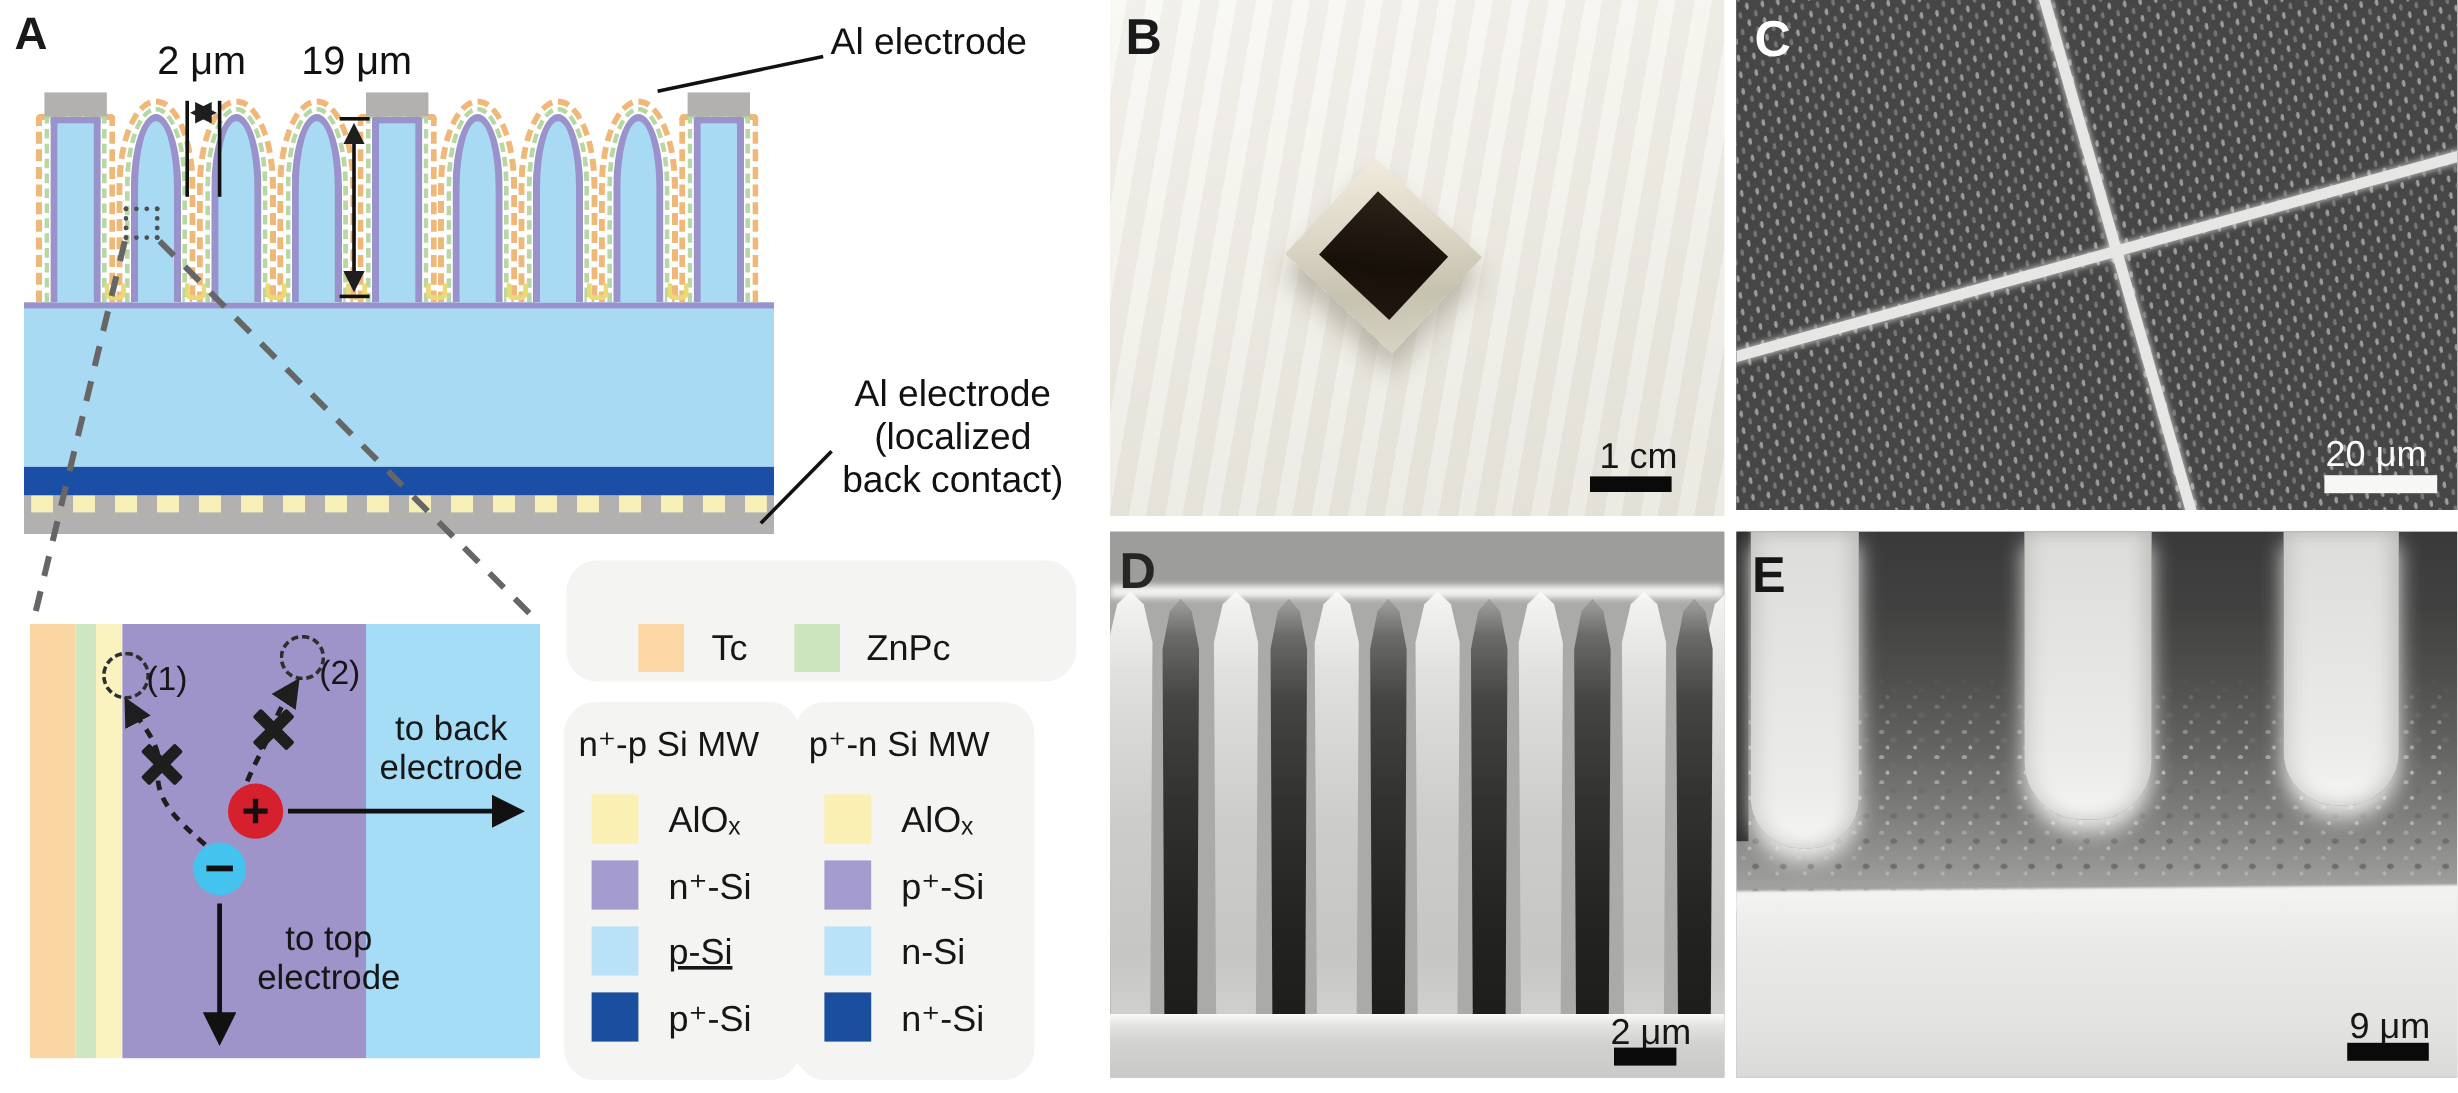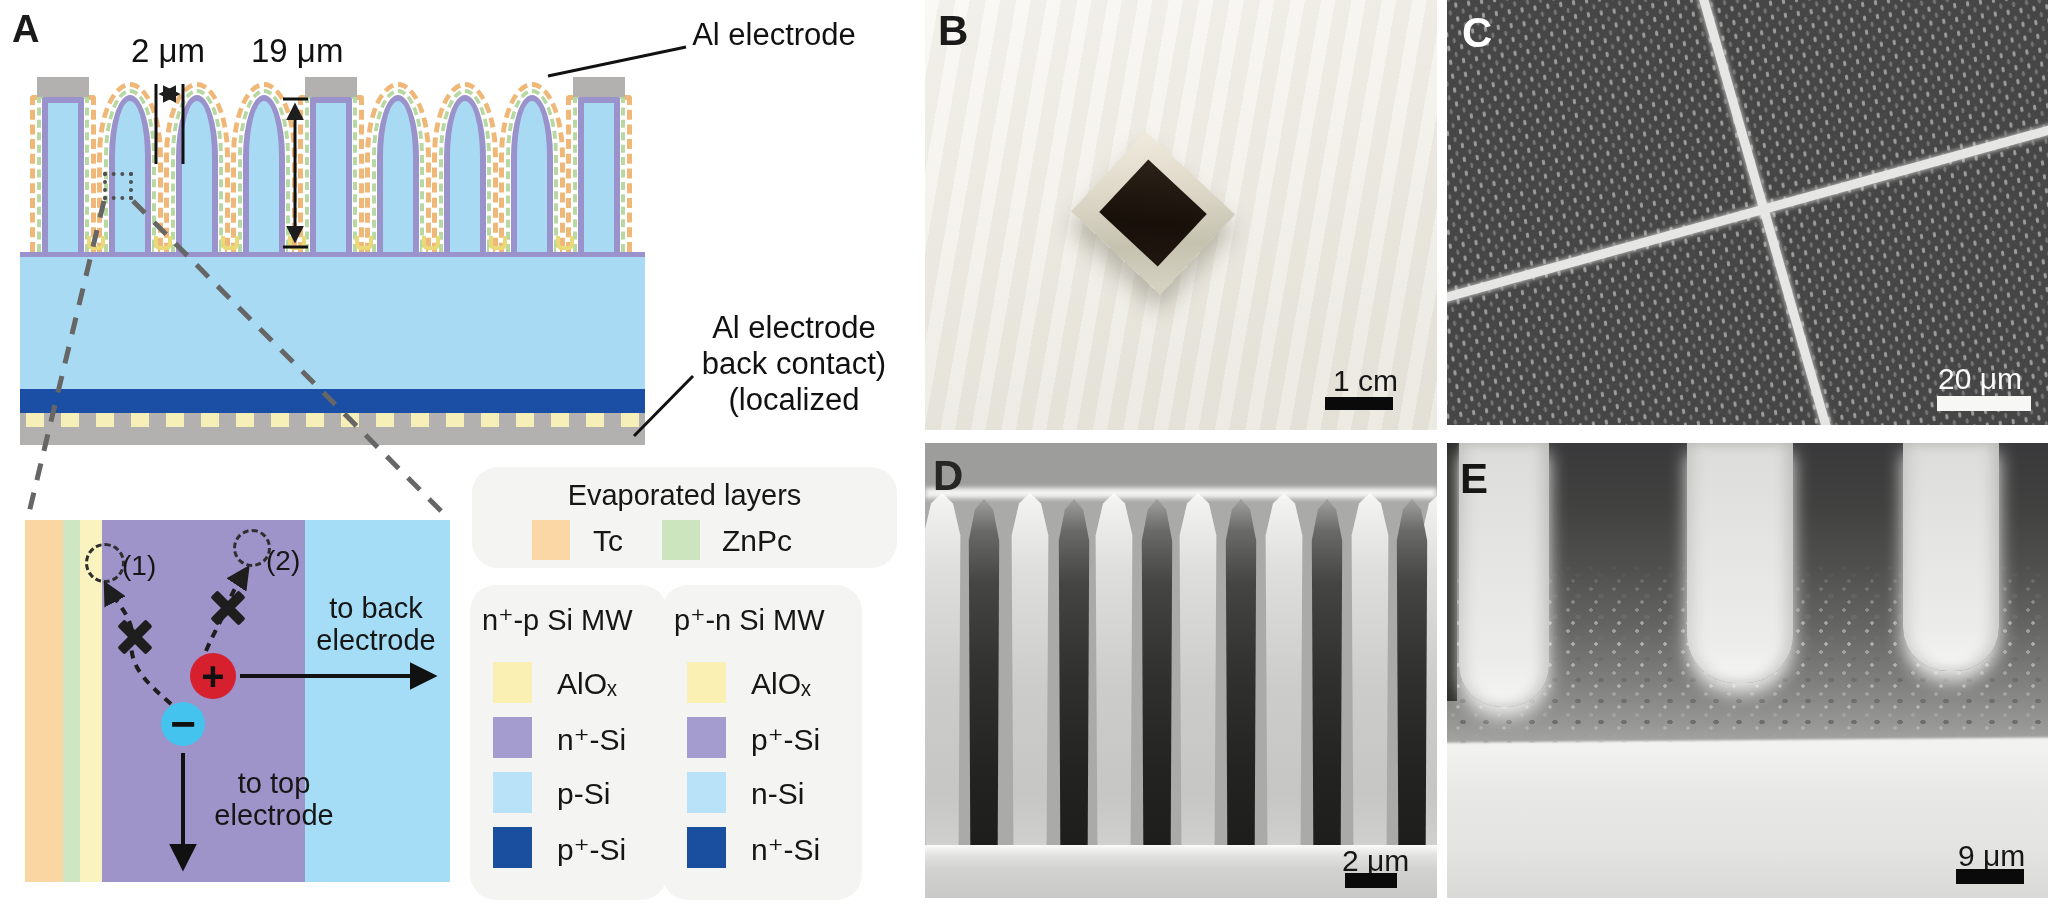--- a/index.html
+++ b/index.html
@@ -221,22 +221,22 @@
         <div class="ucup"></div>
     </div>
 
     <div class="dotbox"></div>
 
     <div class="elec-label" style="left:663px; top:17px; width:222px;">
       <div>Al electrode</div>
     </div>
     <div class="elec-label" style="left:678px; top:310px; width:232px;">
       <div>Al electrode</div>
+      <div>(localized</div>
       <div>back contact)</div>
-      <div>(localized</div>
     </div>
 
     <div class="inset">
       <div class="stripe st-tc"></div>
       <div class="stripe st-zn"></div>
       <div class="stripe st-al"></div>
       <div class="stripe st-pp"></div>
       <div class="stripe st-nb"></div>
 
       <div class="dcircle" style="left:60px; top:23px; width:34px; height:34px;"></div>
@@ -258,35 +258,34 @@
         <div>to back</div>
         <div>electrode</div>
       </div>
       <div class="inset-caption" style="left:175px; top:247px; width:148px;">
         <div>to top</div>
         <div>electrode</div>
       </div>
     </div>
 
     <div class="lgbox" style="left:472px; top:467px; width:425px; height:101px;">
-      <div class="lg-title" style="left:0; right:0; top:12px; text-align:center;">Evaporated layers</div>
       <div class="swatch" style="left: 60px; top: 53px; width: 38px; height: 40px; background-color: rgb(250, 215, 165);"></div>
       <div class="lg-item" style="left:121px; top:57px;">Tc</div>
       <div class="swatch" style="left: 190px; top: 53px; width: 38px; height: 40px; background-color: rgb(205, 229, 191);"></div>
       <div class="lg-item" style="left:250px; top:57px;">ZnPc</div>
     </div>
 
     <div class="lgbox" style="left:470px; top:585px; width:197px; height:315px;">
       <div class="lg-title" style="left:12px; top:18px;">n⁺-p Si MW</div>
       <div class="swatch" style="left: 23px; top: 77px; background-color: rgb(250, 240, 180);"></div>
       <div class="lg-item" style="left:87px; top:82px;">AlOₓ</div>
       <div class="swatch" style="left: 23px; top: 132px; background-color: rgb(164, 155, 206);"></div>
       <div class="lg-item" style="left:87px; top:137px;">n⁺-Si</div>
       <div class="swatch" style="left: 23px; top: 187px; background-color: rgb(185, 226, 249);"></div>
-      <div class="lg-item" style="left:87px; top:192px;">p-Si</div>
+      <div class="lg-item" style="left:87px; top:192px;text-decoration:underline;">p-Si</div>
       <div class="swatch" style="left: 23px; top: 242px; background-color: rgb(26, 79, 159);"></div>
       <div class="lg-item" style="left:87px; top:247px;">p⁺-Si</div>
     </div>
 
     <div class="lgbox" style="left:662px; top:585px; width:200px; height:315px;">
       <div class="lg-title" style="left:12px; top:18px;">p⁺-n Si MW</div>
       <div class="swatch" style="left: 25px; top: 77px; background-color: rgb(250, 240, 180);"></div>
       <div class="lg-item" style="left:89px; top:82px;">AlOₓ</div>
       <div class="swatch" style="left: 25px; top: 132px; background-color: rgb(164, 155, 206);"></div>
       <div class="lg-item" style="left:89px; top:137px;">p⁺-Si</div>

